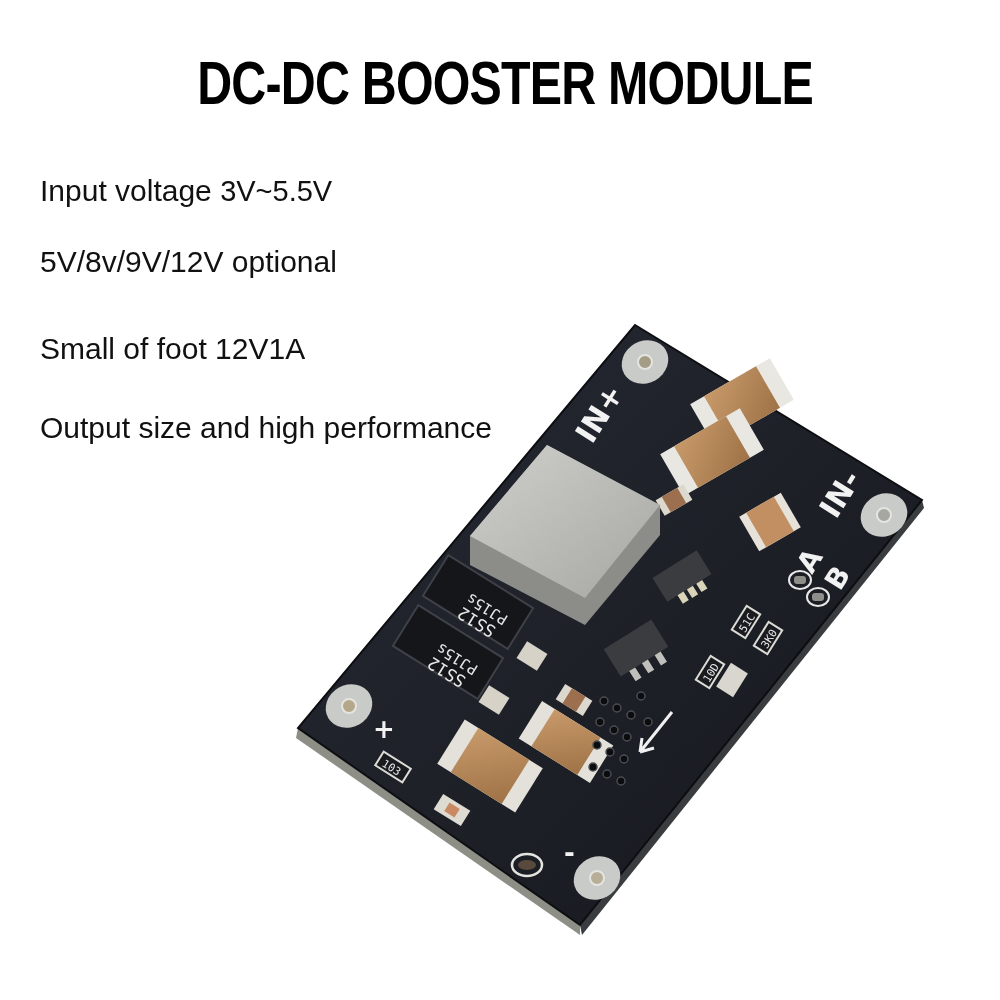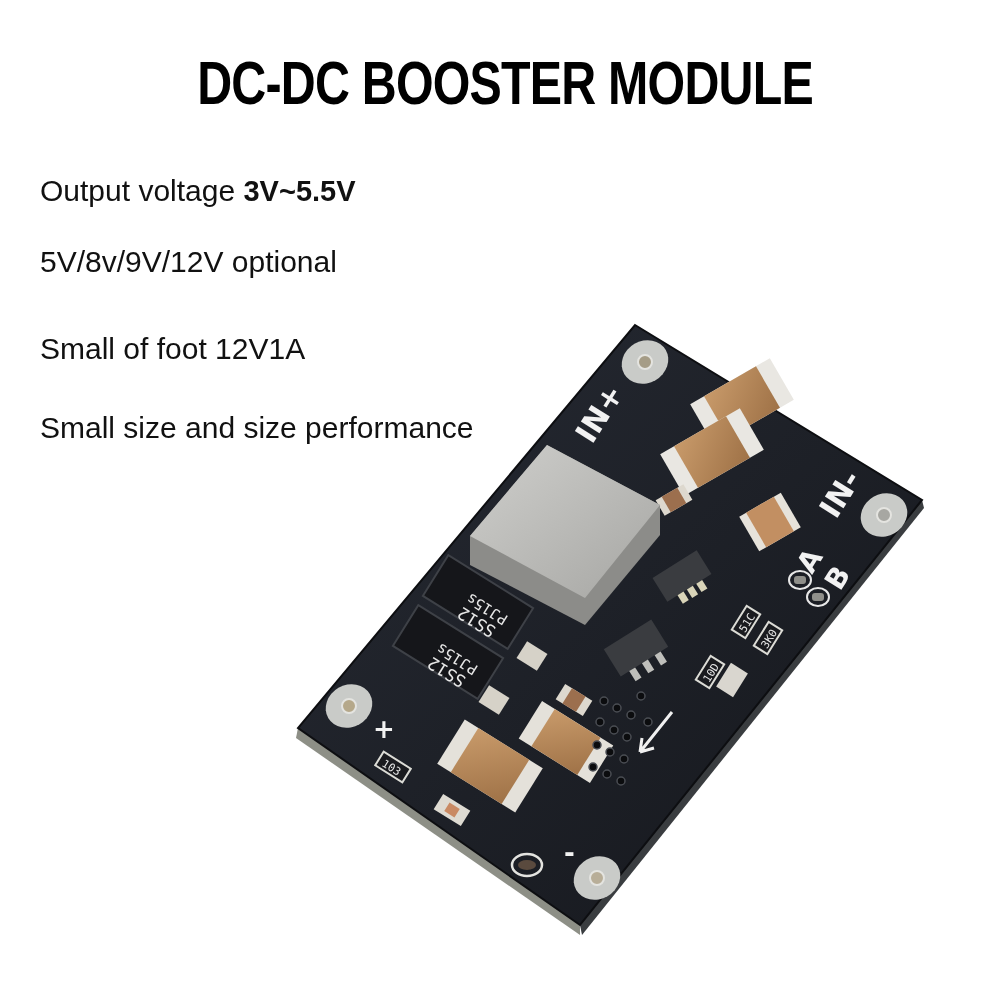--- a/index.html
+++ b/index.html
@@ -5,42 +5,42 @@
   html, body { margin: 0; padding: 0; background: #ffffff; }
   body { width: 1000px; height: 1000px; position: relative; overflow: hidden;
          font-family: "Liberation Sans", sans-serif; }
   .title {
     position: absolute; left: 0; top: 48px; width: 1000px; text-align: center;
     font-family: "Liberation Sans", sans-serif; font-weight: 700;
     font-size: 62px; letter-spacing: -1px; color: #000; line-height: 70px;
     transform: scaleX(0.78); transform-origin: 523px 0;
   }
   .spec { position: absolute; left: 40px; font-size: 30px; color: #111; line-height: 36px; white-space: nowrap; }
-  .spec .val { font-size: 29px; font-weight: bold; }
+  .spec .val { font-size: 29px; }
   svg.board { position: absolute; left: 0; top: 0; }
   .silk { font-family: "DejaVu Sans", sans-serif; font-weight: 700; fill: #f2f2f2; }
   .mark { font-family: "DejaVu Sans Mono", monospace; fill: #e8e8e8; }
 </style>
 </head>
 <body>
 
 <div class="title">DC-DC BOOSTER MODULE</div>
 
 <div class="spec" style="top:173px">
-  <span>Output voltage</span>
+  <span>Input voltage</span>
   <span class="val">3V~5.5V</span>
 </div>
 <div class="spec" style="top:244px">
   <span>5V/8v/9V/12V optional</span>
 </div>
 <div class="spec" style="top:331px">
   <span>Small of foot 12V1A</span>
 </div>
 <div class="spec" style="top:410px">
-  <span>Small size and size performance</span>
+  <span>Output size and high performance</span>
 </div>
 
 <svg class="board" width="1000" height="1000" viewBox="0 0 1000 1000">
   <defs>
     <linearGradient id="pcbGrad" x1="0" y1="0" x2="1" y2="1">
       <stop offset="0" stop-color="#262a33"></stop>
       <stop offset="1" stop-color="#15171c"></stop>
     </linearGradient>
     <linearGradient id="capGrad" x1="0" y1="0" x2="1" y2="1">
       <stop offset="0" stop-color="#c89a6a"></stop>

